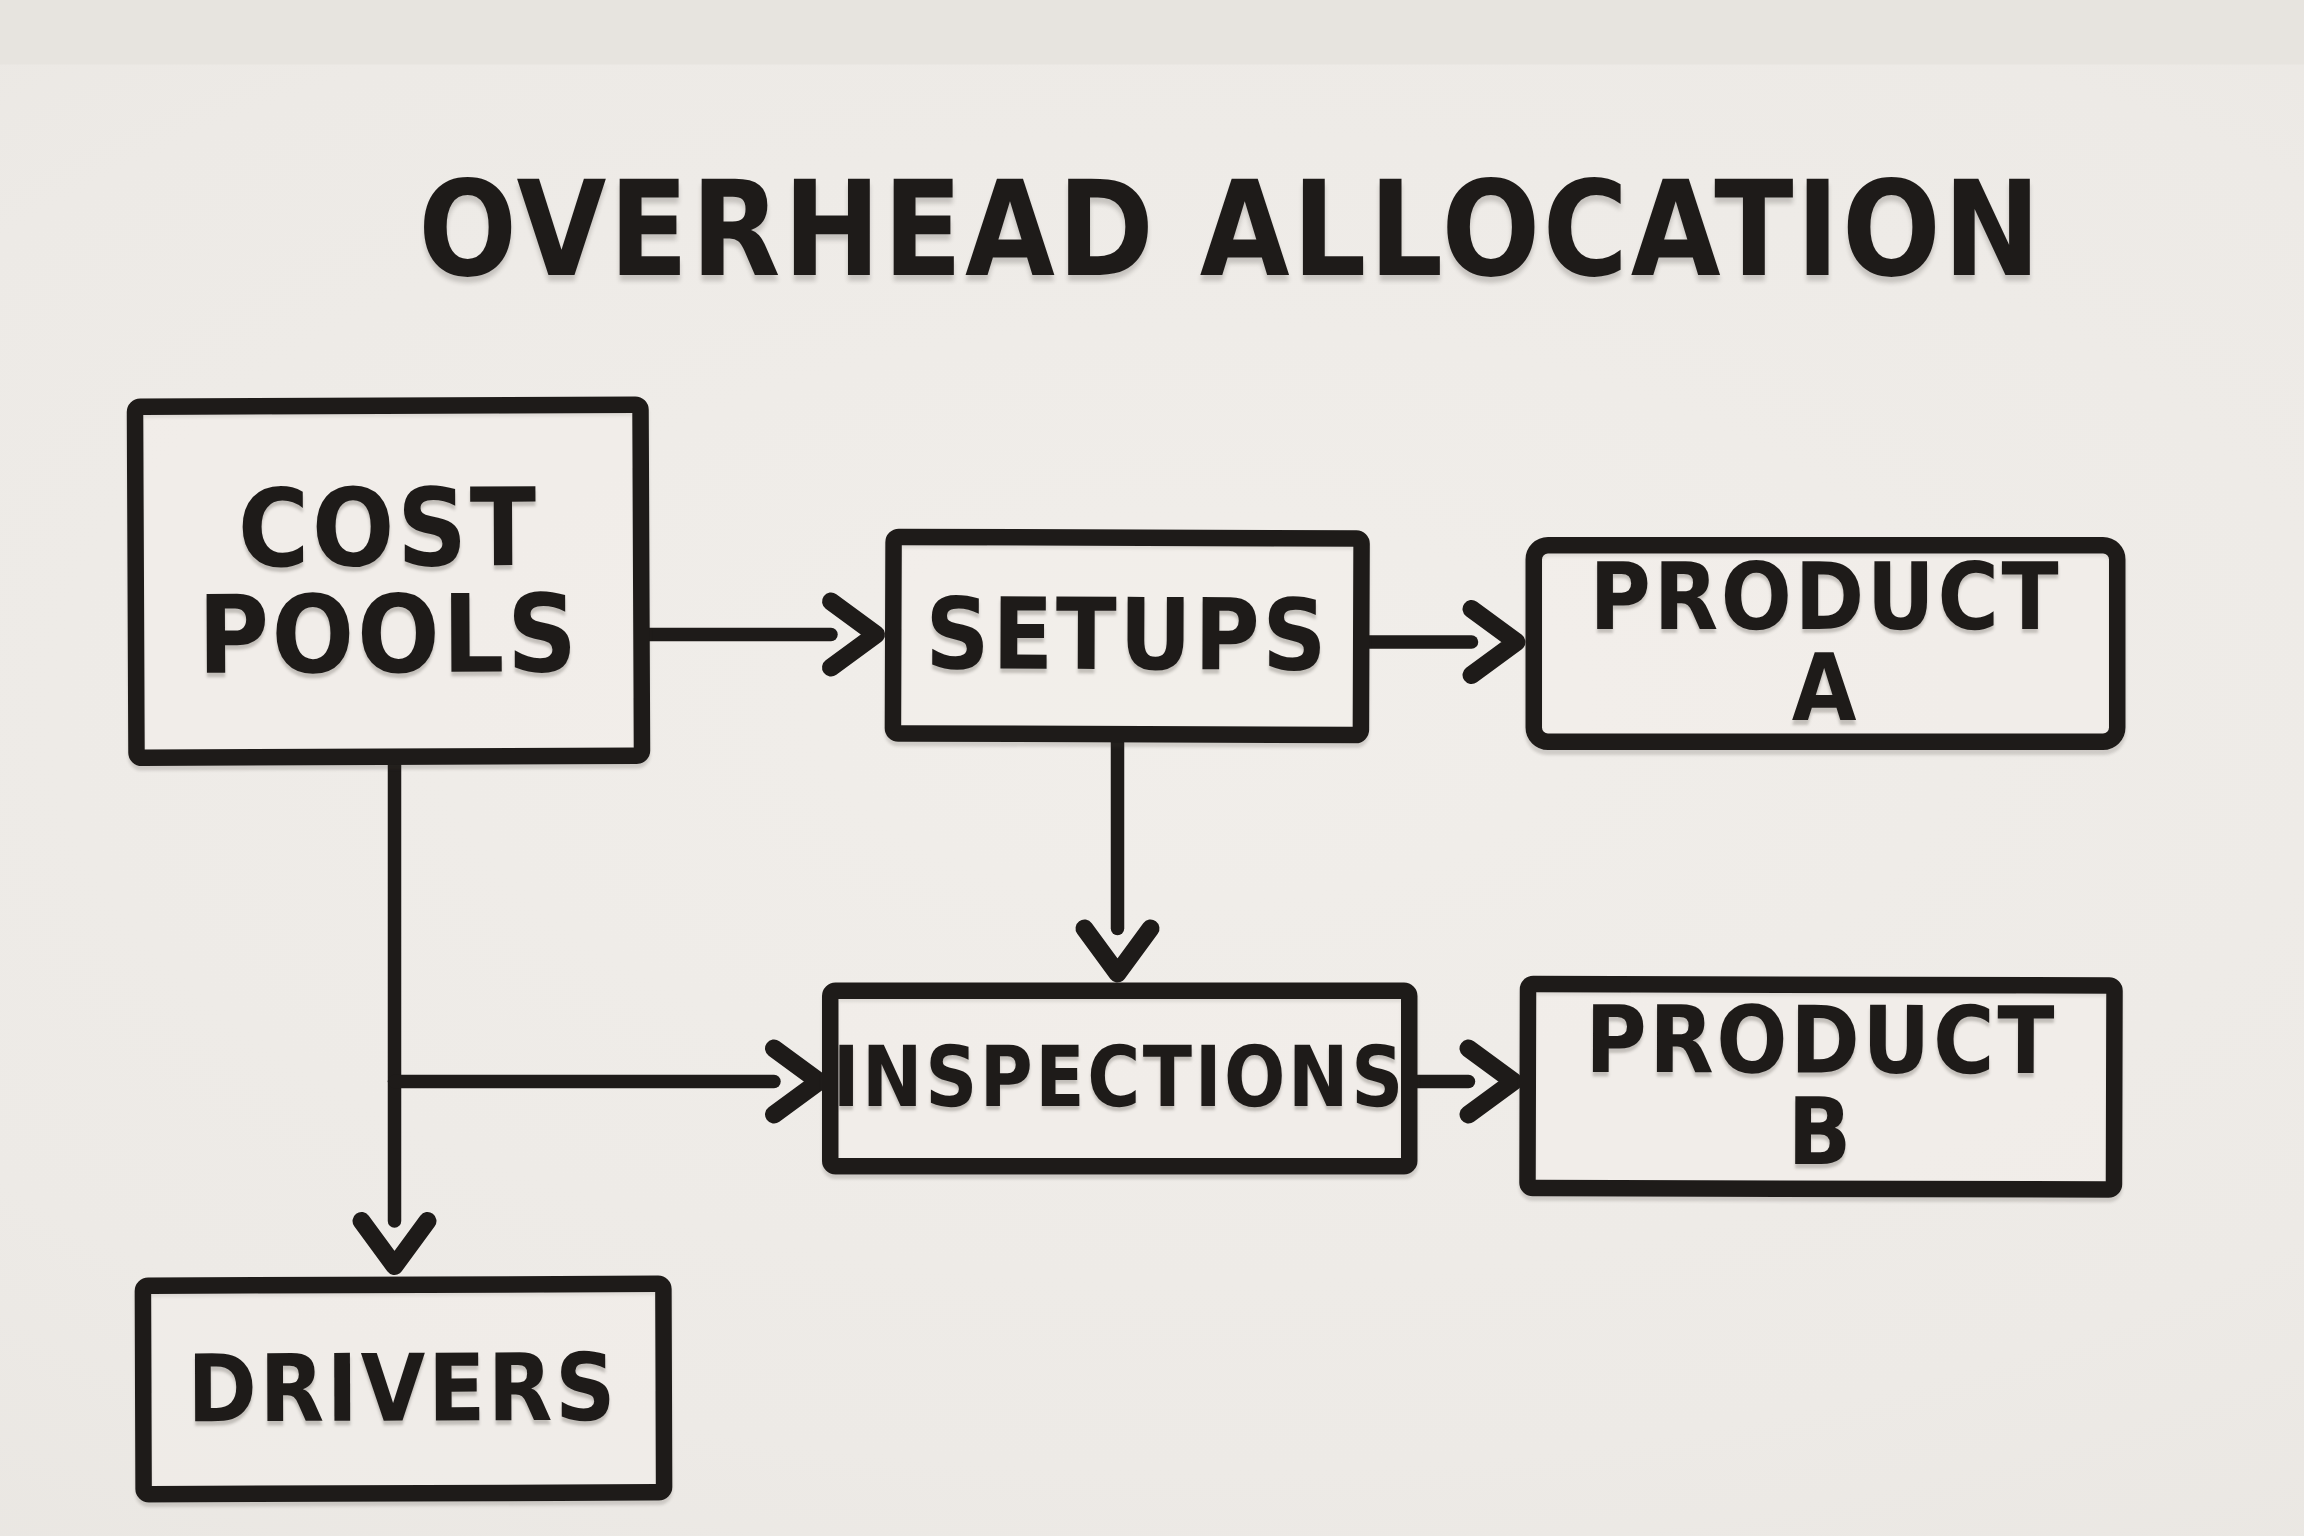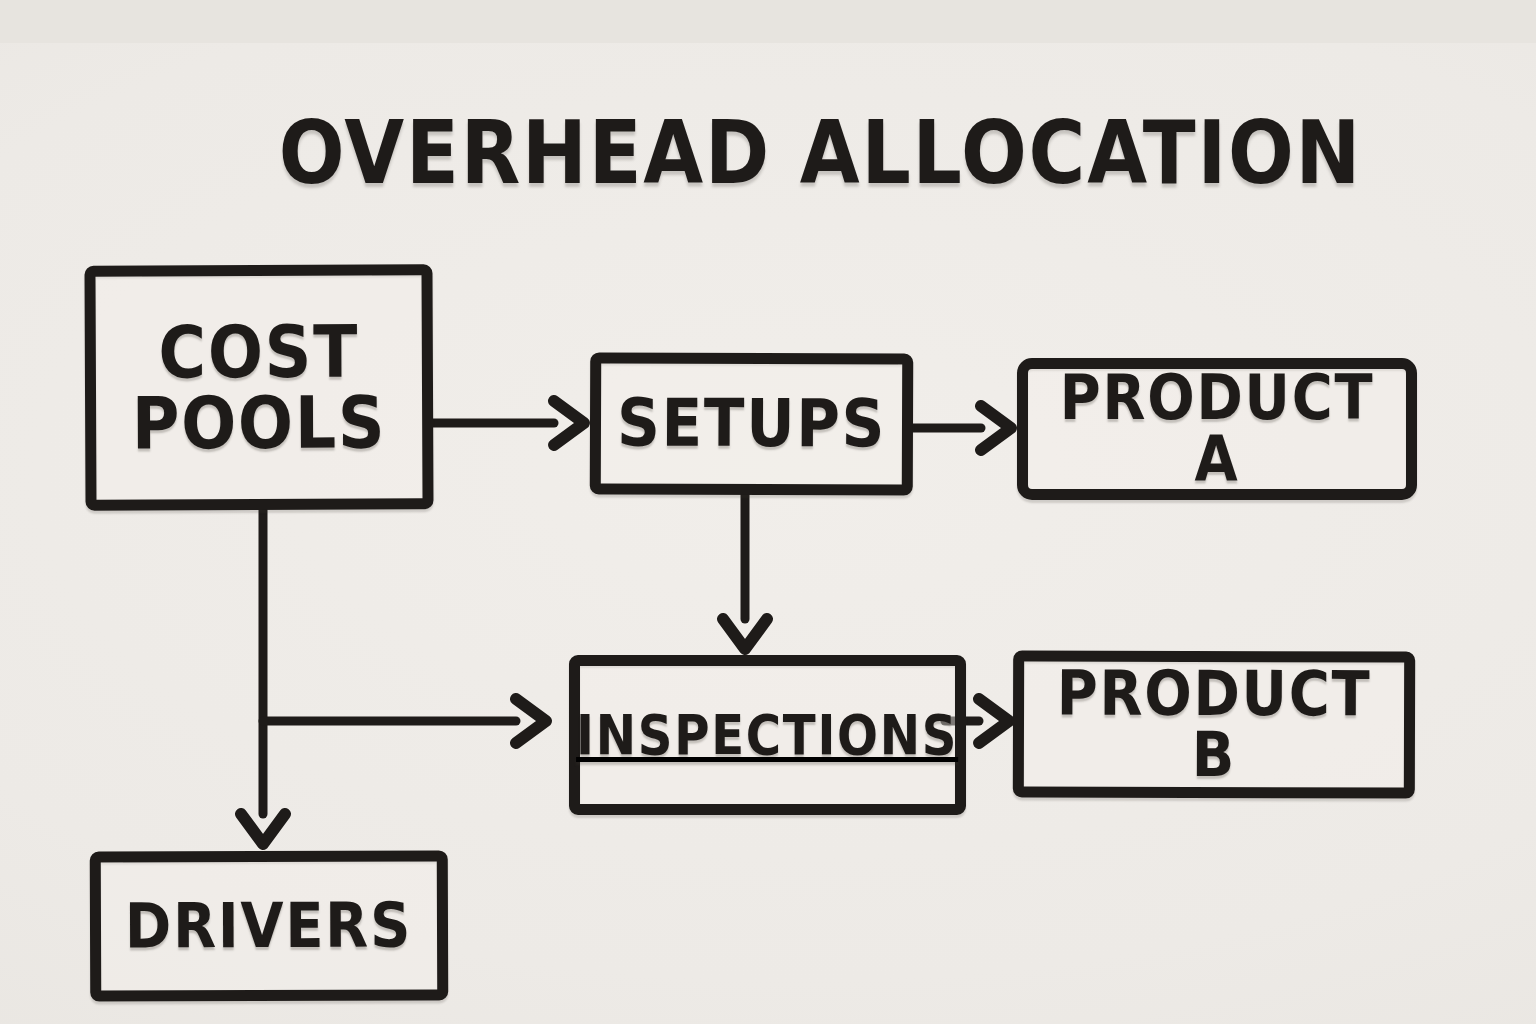--- a/index.html
+++ b/index.html
@@ -56,21 +56,21 @@
     text-align:center;
     transform:scaleX(0.9);
     text-shadow:0 3px 2px rgba(60,54,48,0.25);
   }
   #n-cost-pools   {left:85px;  top:222px; width:348px; height:245px; transform:rotate(-0.25deg);}
   #n-cost-pools .label{font-size:72px;}
   #n-setups      {left:590px; top:310px; width:323px; height:142px; transform:rotate(0.2deg);}
   #n-setups .label{font-size:66px;}
   #n-product-a   {left:1017px;top:315px; width:400px; height:142px;border-radius:15px;}
   #n-product-a .label{font-size:62px;}
-  #n-inspections {left:569px; top:612px; width:397px; height:160px;text-decoration:underline;}
+  #n-inspections {left:548px; top:612px; width:397px; height:128px;}
   #n-inspections .label{font-size:56px; transform:scaleX(0.86);}
   #n-product-b   {left:1013px;top:608px; width:402px; height:147px; transform:rotate(0.15deg);}
   #n-product-b .label{font-size:62px;}
   #n-drivers     {left:90px;  top:808px; width:358px; height:150px; transform:rotate(-0.2deg);}
   #n-drivers .label{font-size:62px;}
   svg.edges{
     position:absolute;
     left:0; top:0;
     width:1536px;
     height:1024px;

